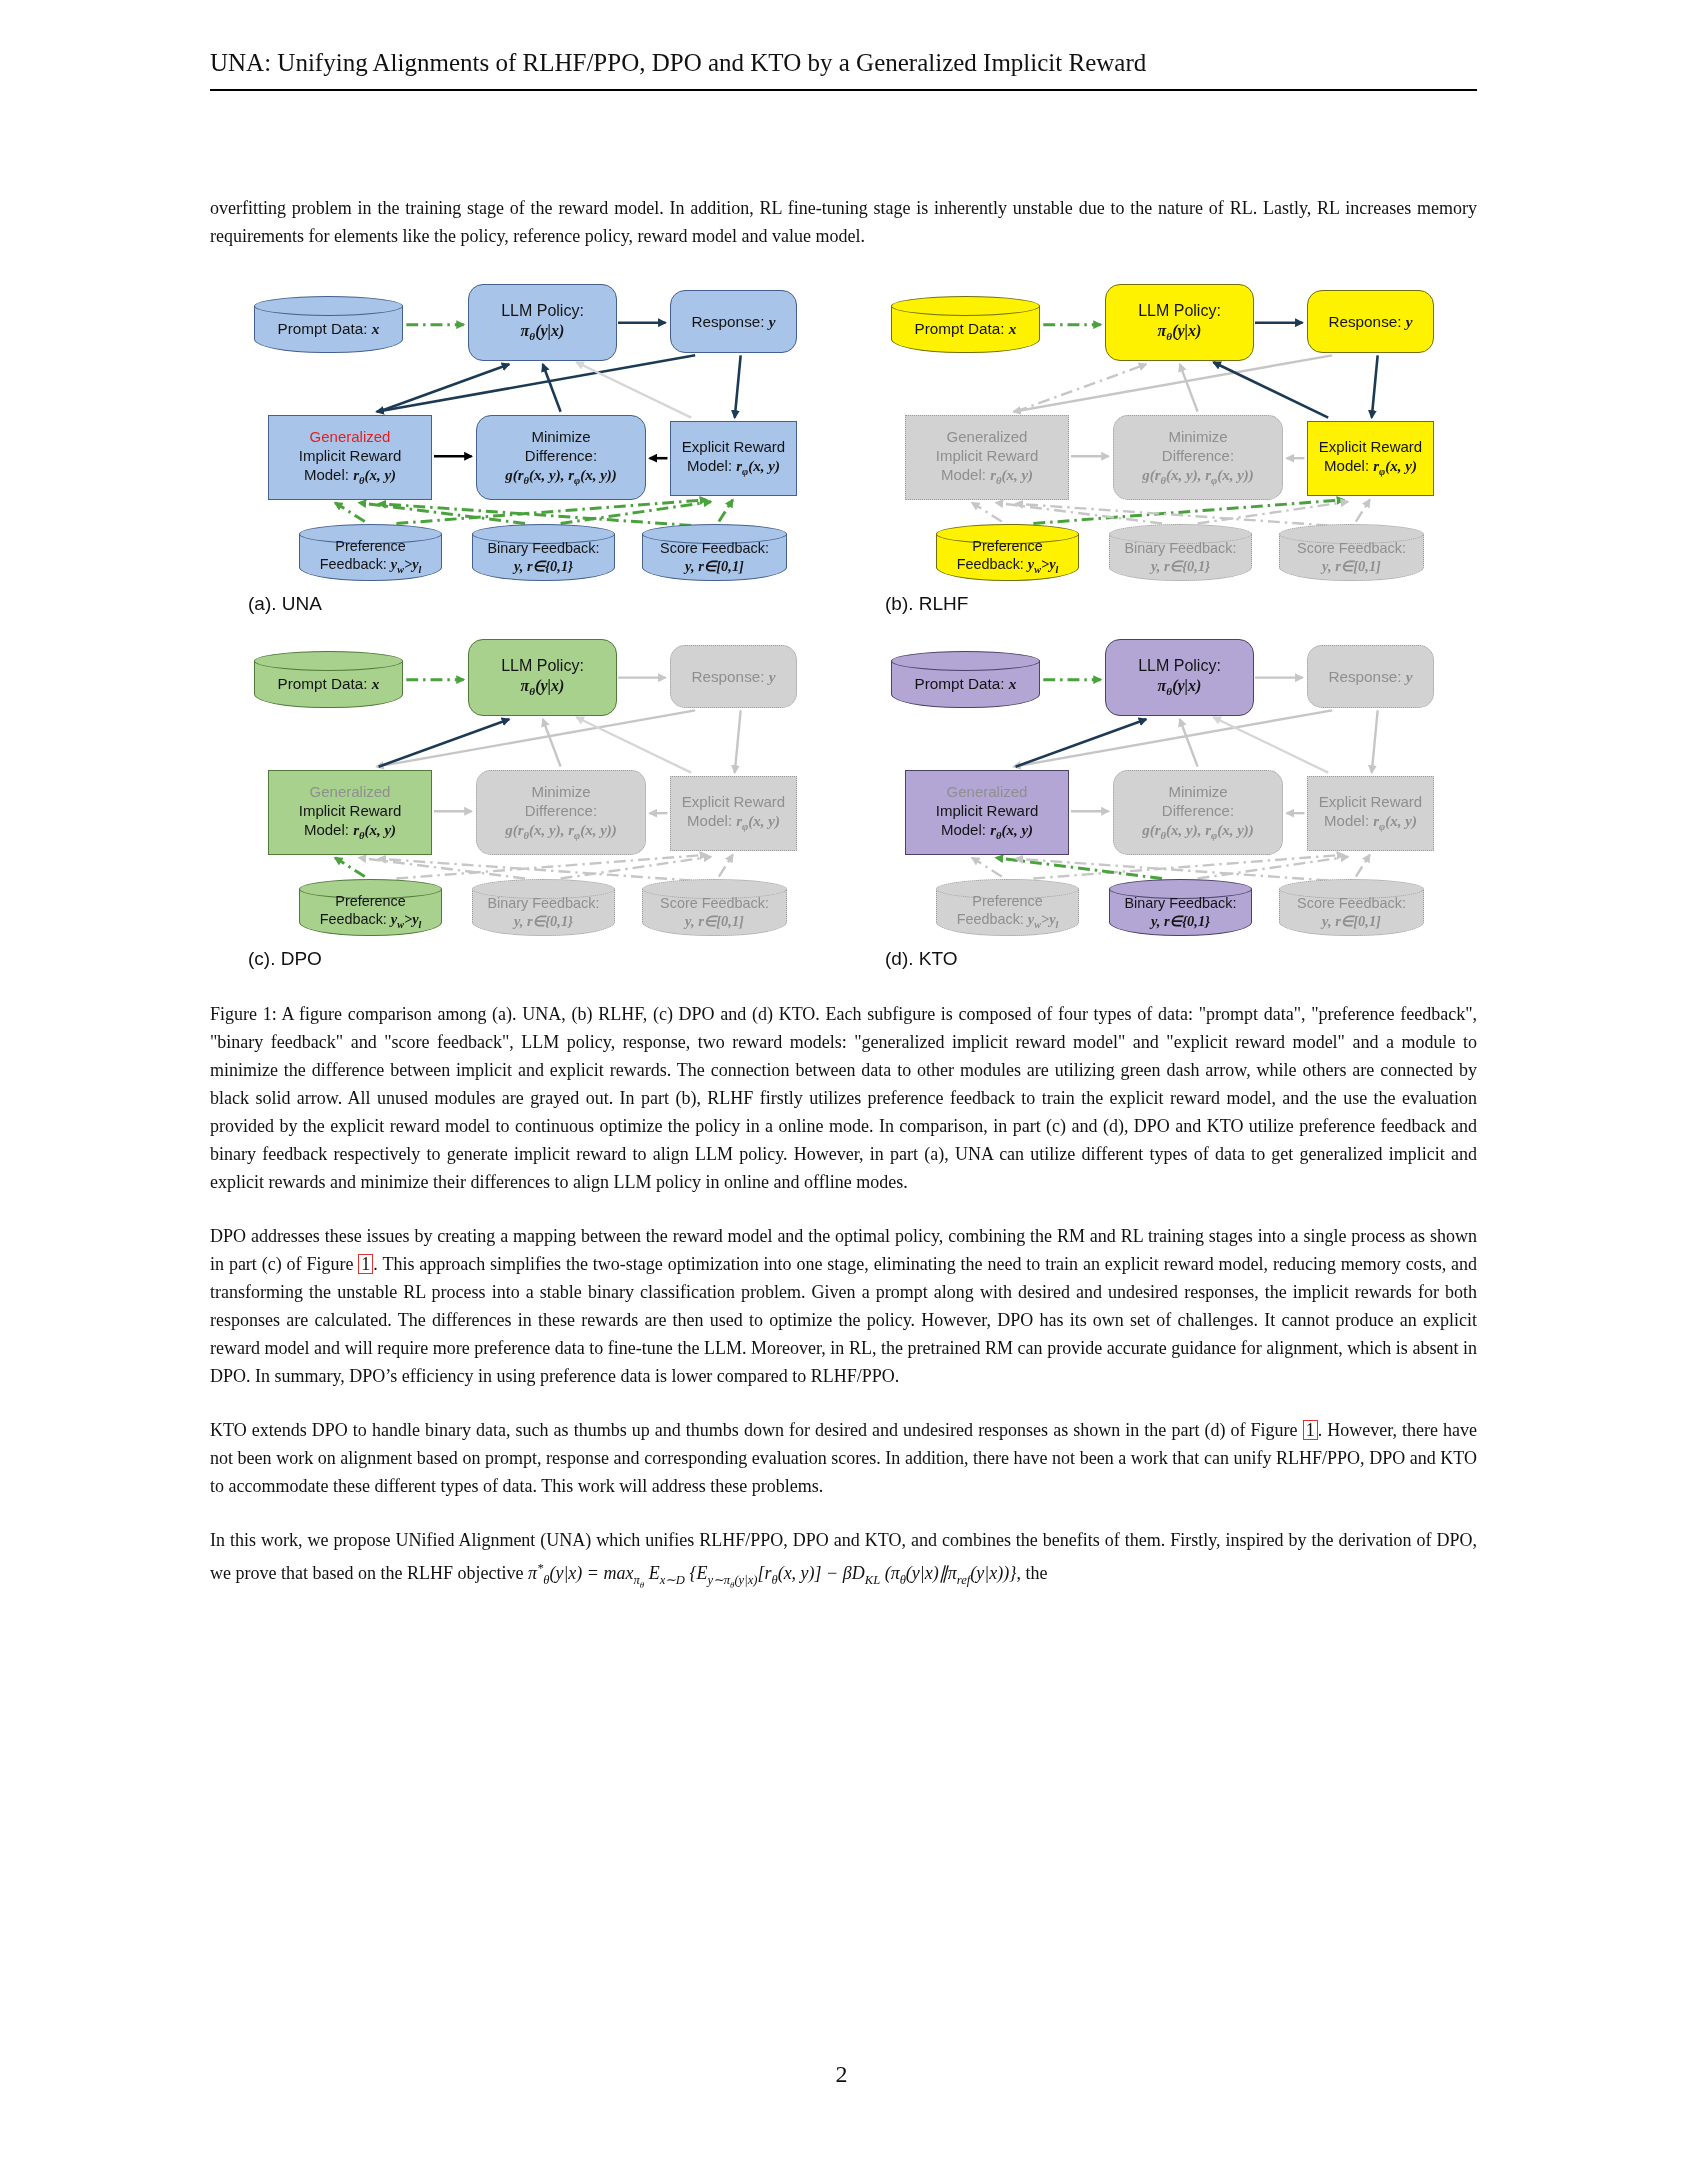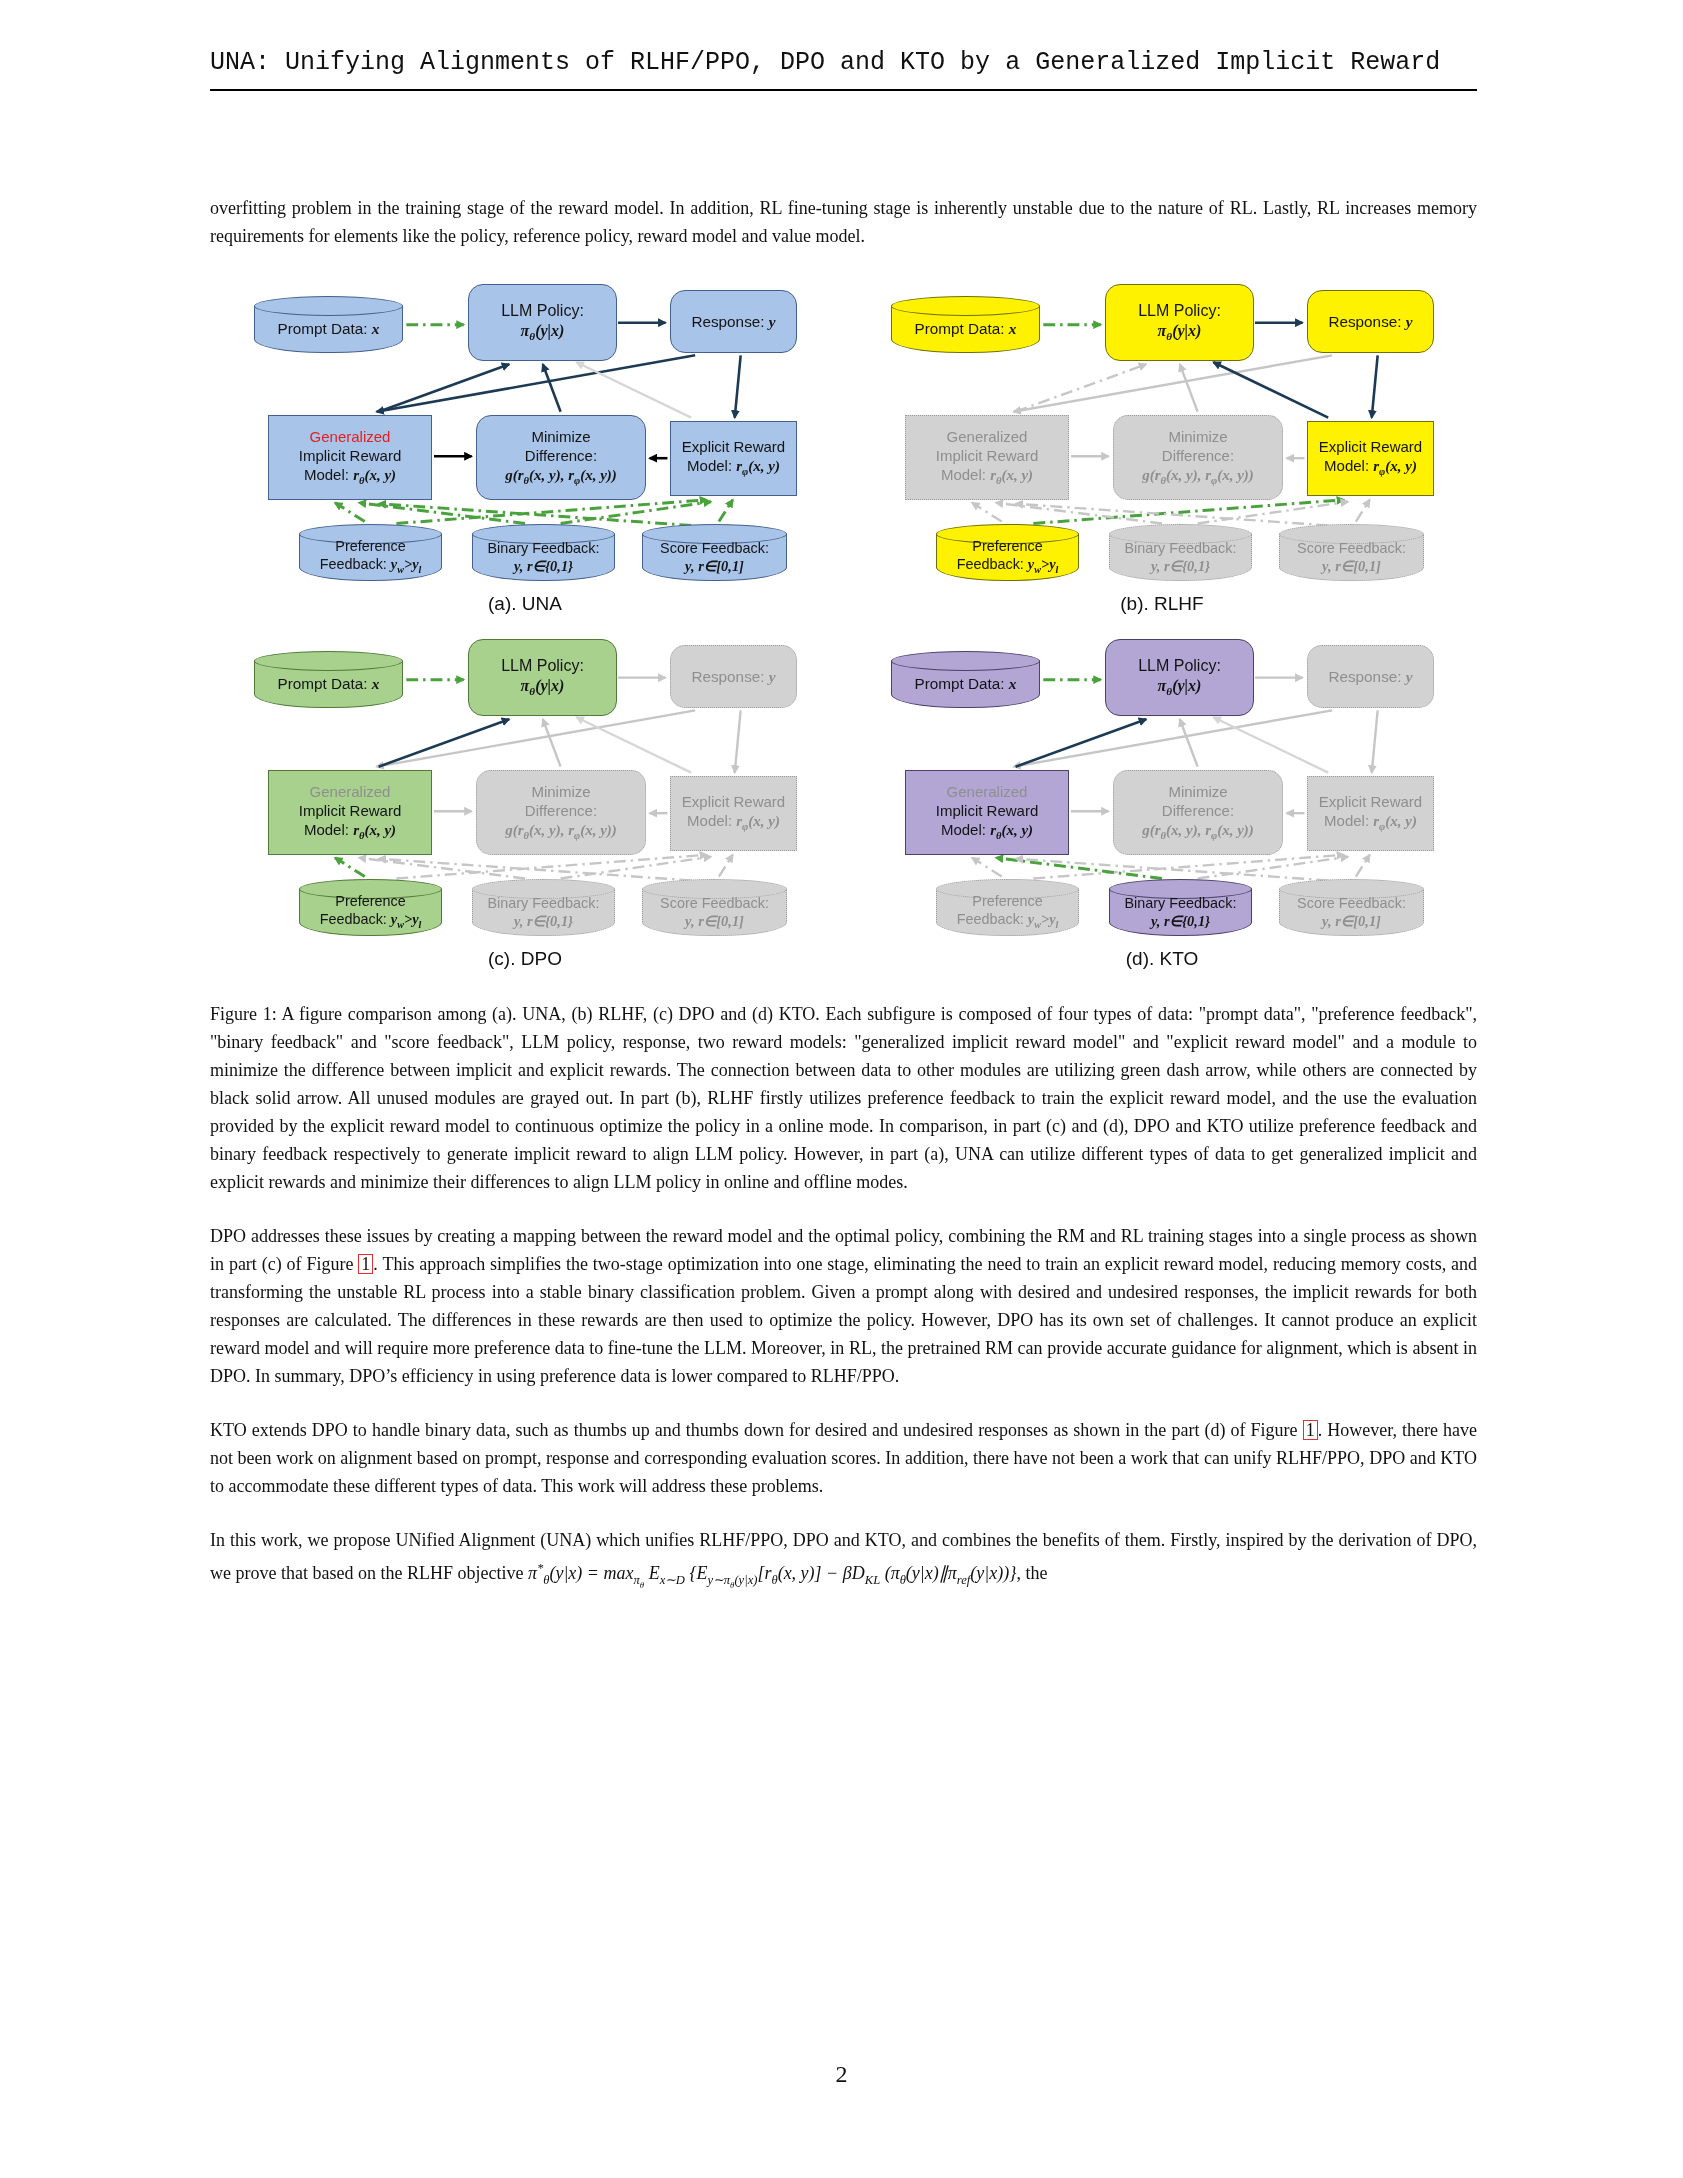--- a/index.html
+++ b/index.html
@@ -1,21 +1,21 @@
 <!DOCTYPE html>
 <html><head>
 <meta charset="utf-8">
 <style>
   html,body{margin:0;padding:0;background:#888;}
   .page{position:relative;width:1683px;height:2178px;background:#ffffff;margin:0 auto;
         font-family:"Liberation Serif",serif;color:#111;overflow:hidden;}
   .content{position:absolute;left:210px;top:0;width:1267px;}
   
   .titleblock{margin-top:46px;padding-bottom:10px;border-bottom:2px solid #000;margin-bottom:103px;}
-  .titleblock .t{font-size:25px;line-height:33px;font-family:Liberation Mono, monospace;}
+  .titleblock .t{font-size:25px;line-height:33px;}
   
   .para{font-size:18px;line-height:28px;text-align:justify;margin:0 0 26px 0;}
   .caption{margin-top:30px;}
   .fm{font-style:italic;}
   .fm sub,.fm sup,.mt sub{font-size:70%;}
   .figref{border:1.8px solid #e03030;padding:0 2px;line-height:1;display:inline-block;}
   
   .figure{margin-top:26px;display:grid;grid-template-columns:574px 574px;column-gap:63px;row-gap:16px;justify-content:center;}
   .subfig{width:554px;justify-self:center;}
   .diagram{position:relative;width:554px;height:309px;}
@@ -28,21 +28,21 @@
   .shape-rect{border:1.8px solid;}
   .node.inactive.shape-round,.node.inactive.shape-rect{border-style:dotted;border-width:1.6px;}
   
   .shape-cyl{padding:0;border:none;display:block;}
   .cyl-top{position:absolute;left:0;right:0;top:0;height:20px;border-radius:50%;border:1.8px solid;box-sizing:border-box;}
   .cyl-body{position:absolute;left:0;right:0;top:10px;bottom:0;border:1.8px solid;border-top:none;
             border-radius:0 0 69px 69px / 0 0 14px 14px;box-sizing:border-box;}
   .inactive .cyl-top,.inactive .cyl-body{border-style:dotted;border-width:1.6px;}
   .cyl-text{position:relative;z-index:2;display:flex;flex-direction:column;align-items:center;
             justify-content:center;height:100%;padding-top:9px;box-sizing:border-box;}
-  .subcap{text-align:center;font-family:"Liberation Sans",sans-serif;font-size:19px;margin-top:8px;color:#111;}
+  .subcap{text-align:left;font-family:"Liberation Sans",sans-serif;font-size:19px;margin-top:8px;color:#111;}
   .pageno{position:absolute;left:0;width:1683px;top:2061px;text-align:center;font-size:24px;}
 </style>
 </head>
 <body>
 
 <div class="page">
   <div class="content">
     <div class="titleblock">
       <div class="t">UNA: Unifying Alignments of RLHF/PPO, DPO and KTO by a Generalized Implicit Reward</div>
     </div>

